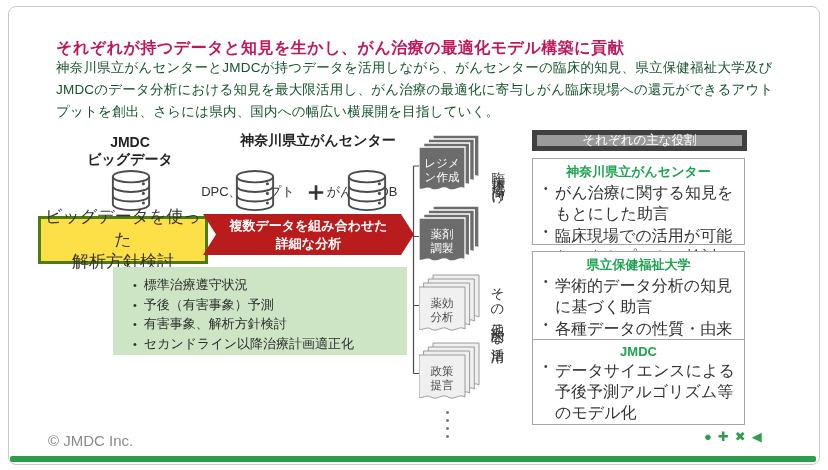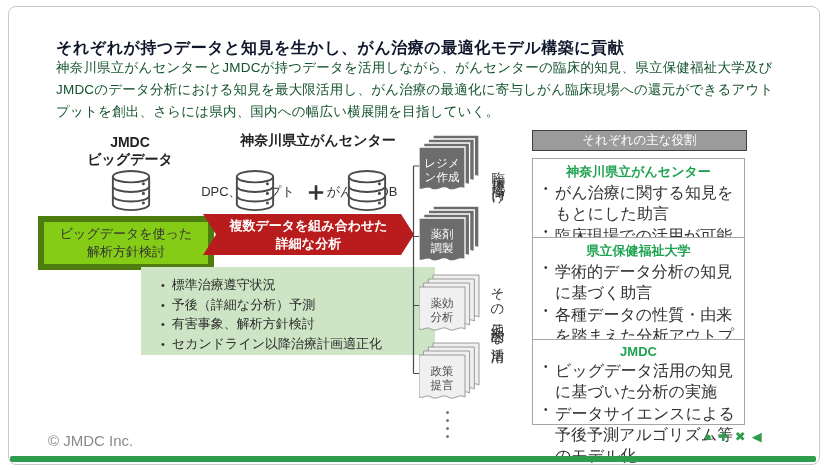--- a/index.html
+++ b/index.html
@@ -7,76 +7,76 @@
     position:relative;width:828px;height:470px;background:#fff;overflow:hidden;
     font-family:"Liberation Sans","DejaVu Sans",sans-serif;
   }
   .abs{position:absolute;}
   .card{
     left:8px;top:6px;width:810px;height:457px;
     border:1px solid #C8C8C8;border-radius:8px;background:#fff;
   }
   .title{
     left:56px;top:27px;width:700px;
-    font-size:16px;font-weight:700;color:#0f172a;letter-spacing:.5px;
+    font-size:16px;font-weight:700;color:#be185d;letter-spacing:.5px;
   }
   .intro{
     left:56px;top:57px;width:728px;
     font-size:13.5px;line-height:1.62;color:#14532d;letter-spacing:.2px;margin:0;
   }
   
   .src-label{font-weight:700;font-size:14px;color:#222;text-align:center;line-height:1.18;}
   .jmdc-label{left:63px;top:134px;width:134px;}
   .kcc-label{left:220px;top:132px;width:196px;}
   .db-label{font-size:13px;color:#333;text-align:center;margin-top:30px;}
   .db-label-dpc{left:197px;top:153px;width:102px;}
   .db-label-reg{left:321px;top:153px;width:82px;}
   .cyl{width:42px;height:42px;}
   .cyl-jmdc{left:110px;top:170px;}
   .cyl-dpc{left:234px;top:170px;}
   .cyl-reg{left:346px;top:170px;}
   .plus-sign{left:300px;top:174px;width:32px;text-align:center;font-size:26px;font-weight:700;color:#333;}
   
   .step1{
     left:38px;top:216px;width:164px;height:42px;
-    border:6px solid #4d7c0f;background:#84cc16;color:#333;font-size:13px;line-height:1.35;
+    border:3px solid #4d7c0f;background:#fde047;color:#333;font-size:17px;line-height:1.35;
     display:flex;flex-direction:column;justify-content:center;align-items:center;text-align:center;
   }
   .step2{
     left:203px;top:214px;width:211px;height:41px;
     background:#b91c1c;color:#fff;font-size:13px;font-weight:600;line-height:1.35;
     display:flex;flex-direction:column;justify-content:center;align-items:center;text-align:center;
     clip-path:polygon(0 0,calc(100% - 13px) 0,100% 50%,calc(100% - 13px) 100%,0 100%,13px 50%);
   }
   
-  .analysis-box{left:113px;top:267px;width:294px;height:88px;background:#CDE5C4;margin-left:28px;}
+  .analysis-box{left:113px;top:267px;width:294px;height:88px;background:#CDE5C4;}
   .analysis-box ul{margin:0;padding:8px 0 0 20px;list-style:none;}
   .analysis-box li{font-size:13px;color:#2E2E2E;line-height:1.5;}
   .analysis-box li::before{content:"•";margin-right:7px;font-size:11px;color:#2E2E2E;}
   
   .connectors{left:405px;top:130px;width:26px;height:260px;}
   
   .doc{left:419px;width:62px;height:64px;}
   .doc-1{top:134px;} .doc-2{top:205px;} .doc-3{top:274px;} .doc-4{top:342px;}
   .doc-text{position:absolute;left:0;top:23px;width:46px;text-align:center;font-size:11.5px;line-height:1.2;}
   .doc-dark .doc-text{color:#fff;}
   .doc-light .doc-text{color:#4A4A4A;}
   .ellipsis-dots{left:446px;top:408px;display:flex;flex-direction:column;align-items:center;}
   .ellipsis-dots span{width:3px;height:3px;border-radius:50%;background:#777;margin:2.5px 0;}
   
   .vlabel{writing-mode:vertical-rl;font-size:13.5px;color:#333;}
   .vlabel-clinical{left:489px;top:161px;letter-spacing:4px;}
   .vlabel-secondary{left:488px;top:278px;letter-spacing:2px;}
   
   .roles-header{
-    left:532px;top:130px;width:215px;height:21px;background:#9B9B9B;border:1px solid #404040;
+    left:532px;top:130px;width:215px;height:21px;background:#9B9B9B;border:5px solid #404040;
     color:#fff;font-size:12.5px;display:flex;align-items:center;justify-content:center;box-sizing:border-box;
   }
   .role-box{left:532px;width:213px;border:1px solid #A5A5A5;background:#fff;box-sizing:border-box;}
-  .role-box-1{top:158px;height:87px;} .role-box-2{top:237px;height:104px;} .role-box-3{top:339px;height:86px;}
+  .role-box-1{top:158px;height:87px;} .role-box-2{top:251px;height:104px;} .role-box-3{top:339px;height:86px;}
   .role-title{margin:4px 4px 1px;text-align:center;font-size:13px;font-weight:700;color:#1EA351;}
   .role-box ul{margin:0;padding:0 5px 0 22px;list-style:none;}
   .role-box li{position:relative;font-size:16px;color:#333;line-height:1.32;margin-top:1px;}
   .role-box li::before{content:"•";position:absolute;left:-11px;top:0;font-size:10px;}
   
   .copyright{left:48px;top:432px;font-size:15px;color:#8A8A8A;}
   .logo{left:704px;top:430px;display:flex;gap:6px;align-items:center;color:#2F9E4C;font-size:13px;font-weight:700;}
   .logo span{line-height:1;}
   .bottom-bar{left:10px;top:456px;width:806px;height:6px;background:#2E9C4D;border-radius:2px;}
 </style>
@@ -128,21 +128,21 @@
     <div>解析方針検討</div>
   </div>
   <div class="abs step2">
     <div>複数データを組み合わせた</div>
     <div>詳細な分析</div>
   </div>
 
   <div class="abs analysis-box">
     <ul>
       <li>標準治療遵守状況</li>
-      <li>予後（詳細な分析）予測</li>
+      <li>予後（有害事象）予測</li>
       <li>有害事象、解析方針検討</li>
       <li>セカンドライン以降治療計画適正化</li>
     </ul>
   </div>
 
   <svg class="abs connectors" viewBox="0 0 26 260">
     <path d="M8.5 36 V243.5" stroke="#4A4A4A" stroke-width="1.2" fill="none"></path>
     <path d="M8.5 36 H15 M8.5 106.5 H15 M8.5 175.5 H15 M8.5 243.5 H15" stroke="#4A4A4A" stroke-width="1.2"></path>
     <polygon points="15,32.5 21,36 15,39.5" fill="#4A4A4A"></polygon>
     <polygon points="15,103 21,106.5 15,110" fill="#4A4A4A"></polygon>
@@ -228,21 +228,20 @@
   <div class="abs role-box role-box-2">
     <div class="role-title">県立保健福祉大学</div>
     <ul>
       <li>学術的データ分析の知見に基づく助言</li>
       <li>各種データの性質・由来を踏まえた分析アウトプットへの反映</li>
     </ul>
   </div>
   <div class="abs role-box role-box-3">
     <div class="role-title">JMDC</div>
     <ul>
-      <li>ビッグデータ活用の知見に基づいた分析の実施</li>
       <li>データサイエンスによる予後予測アルゴリズム等のモデル化</li>
     </ul>
   </div>
 
   <div class="abs copyright">© JMDC Inc.</div>
   <div class="abs logo">
     <span>●</span>
     <span>✚</span>
     <span>✖</span>
     <span>◀</span>

